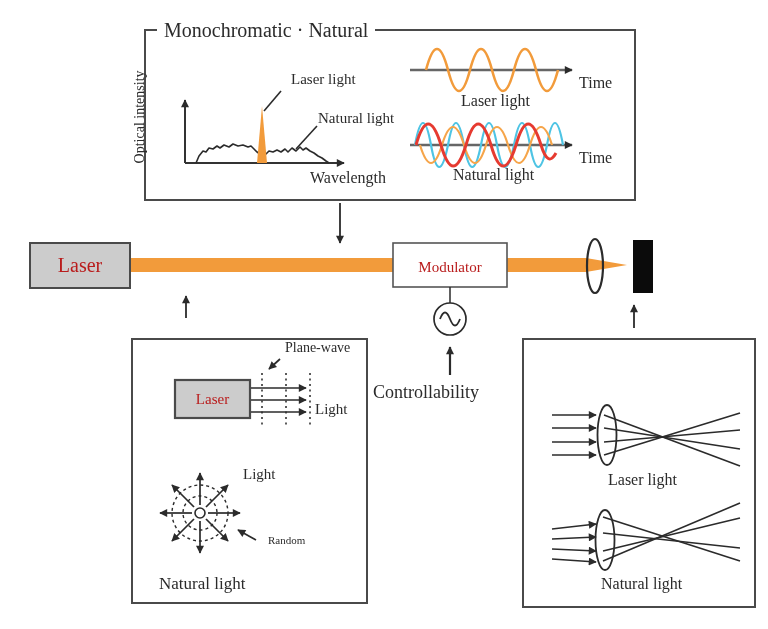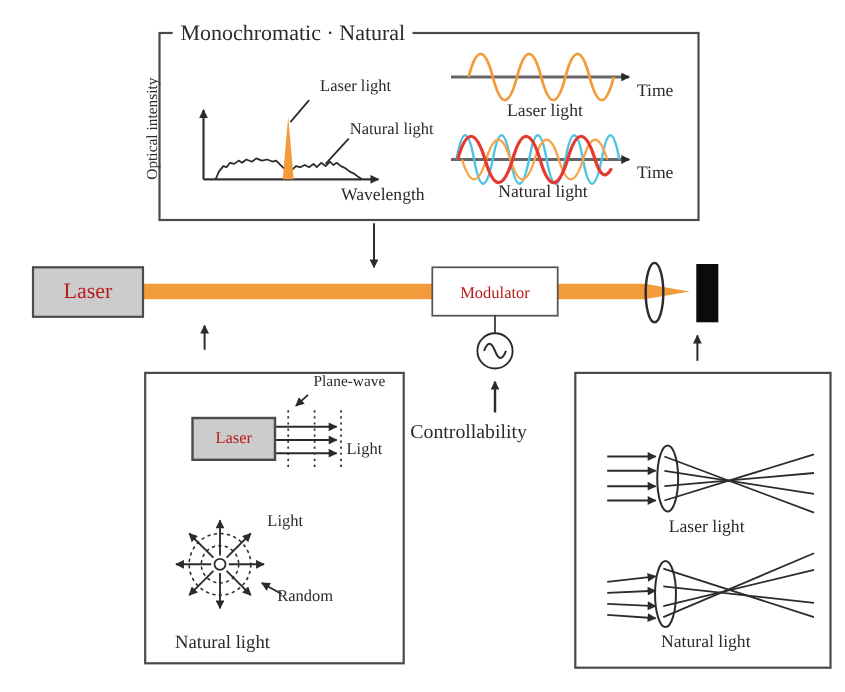--- a/index.html
+++ b/index.html
@@ -119,19 +119,19 @@
   <div class="lbl" style="left:453px;top:166px;font-size:16px;">Natural light</div>
 
   <div class="celllabel" style="left:30px;top:243px;width:100px;height:45px;font-size:20px;">Laser</div>
   <div class="celllabel" style="left:393px;top:243px;width:114px;height:48px;font-size:15px;">Modulator</div>
   <div class="lbl" style="left:373px;top:383px;font-size:18px;">Controllability</div>
 
   <div class="celllabel" style="left:175px;top:380px;width:75px;height:38px;font-size:15px;">Laser</div>
   <div class="lbl" style="left:285px;top:340px;font-size:14px;">Plane-wave</div>
   <div class="lbl" style="left:315px;top:401px;font-size:15px;">Light</div>
   <div class="lbl" style="left:243px;top:466px;font-size:15px;">Light</div>
-  <div class="lbl" style="left:252px;top:534px;font-size:15px;">Random</div>
+  <div class="lbl" style="left:268px;top:534px;font-size:11px;">Random</div>
   <div class="lbl" style="left:159px;top:575px;font-size:17px;">Natural light</div>
 
   <div class="lbl" style="left:608px;top:471px;font-size:16px;">Laser light</div>
   <div class="lbl" style="left:601px;top:575px;font-size:16px;">Natural light</div>
 
 </div>
 
 </body></html>

